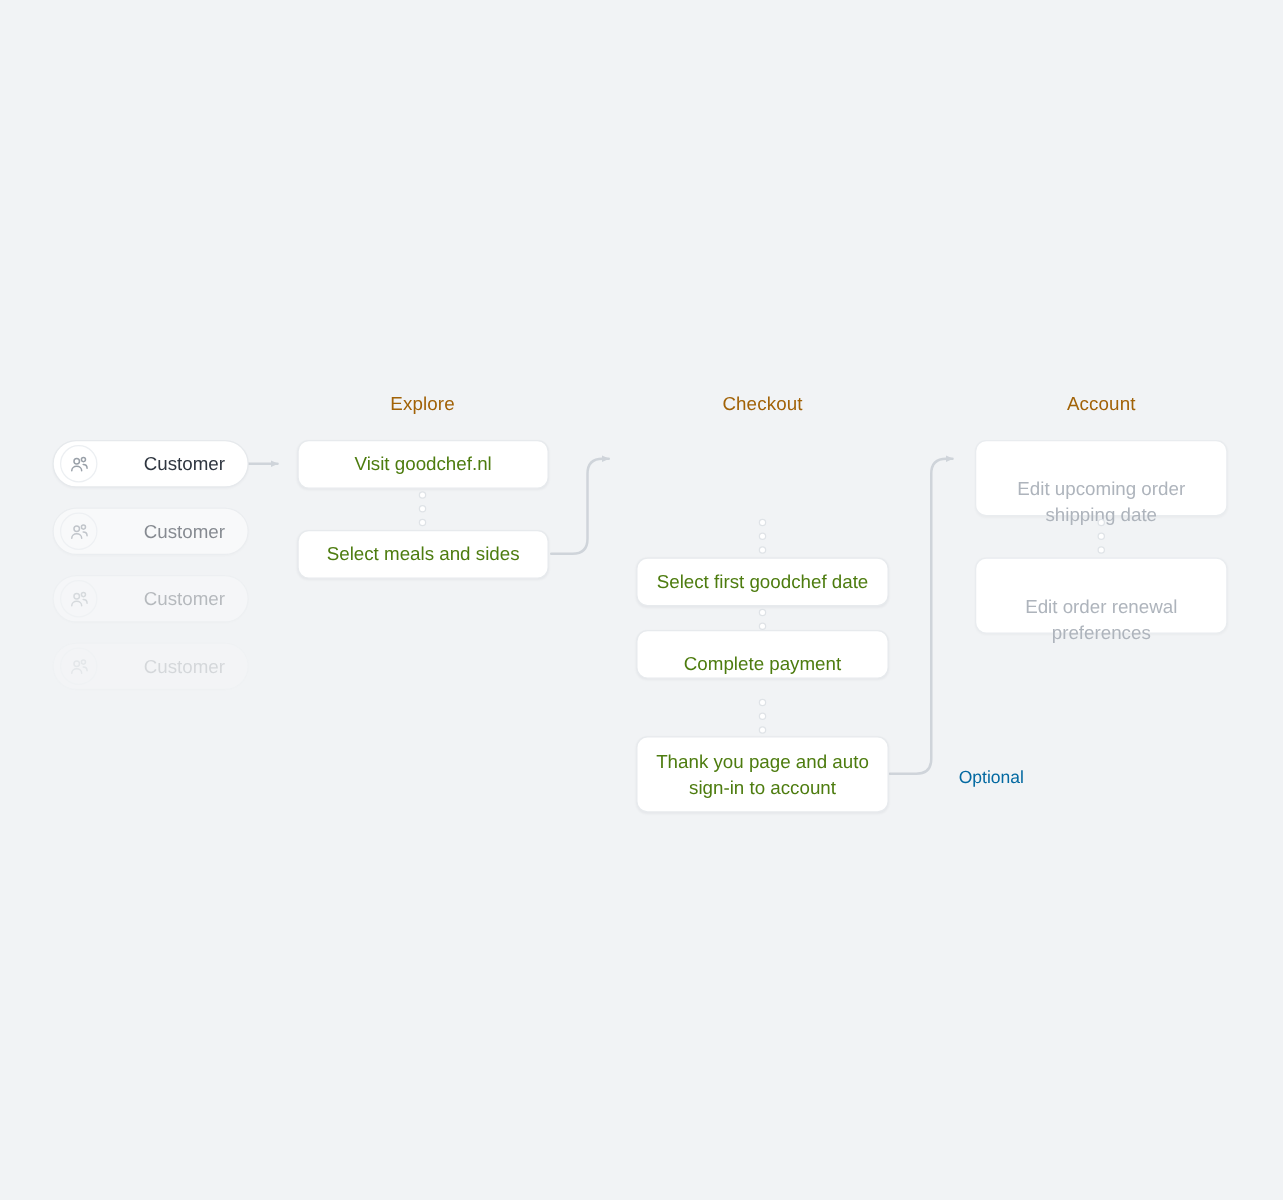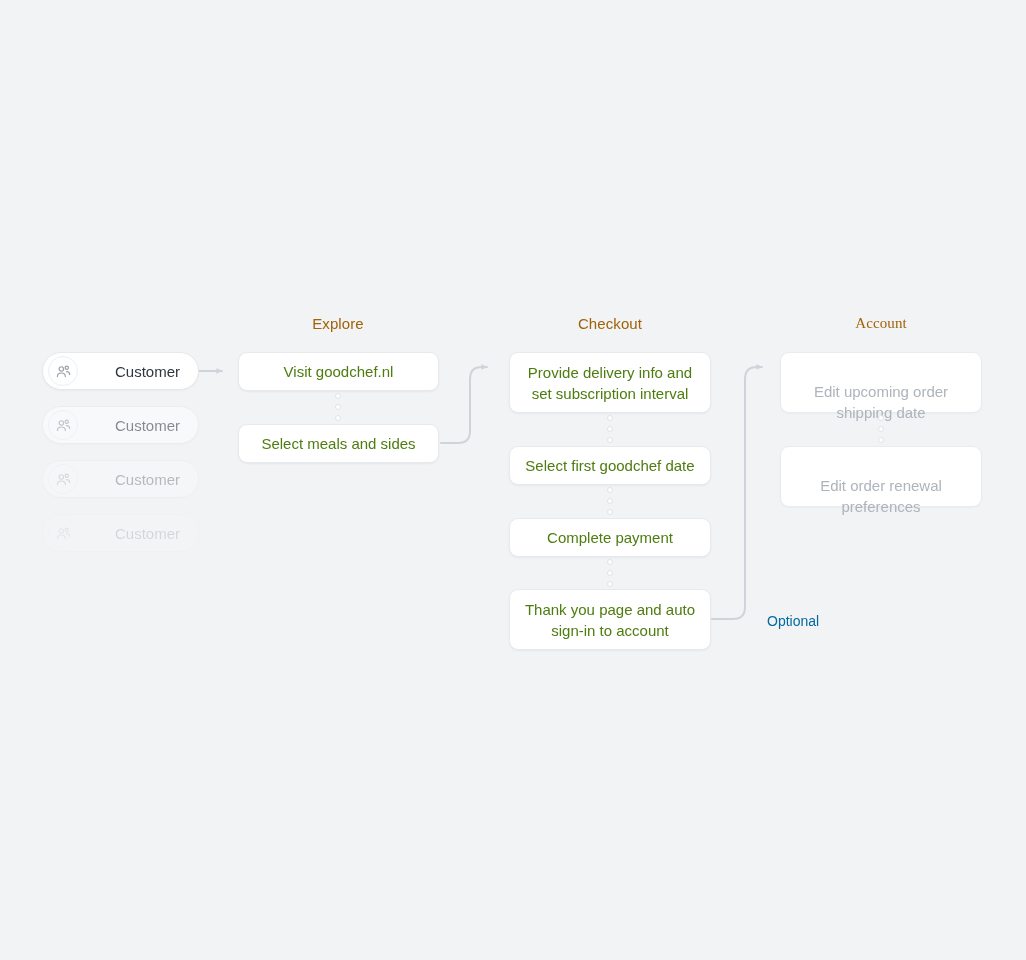--- a/index.html
+++ b/index.html
@@ -205,55 +205,52 @@
     <i></i>
     <i></i>
   </div>
 
   <div class="card" style="left:238px; top:424px; width:201px; height:39px;">
     <span class="card-label">Select meals and sides</span>
   </div>
 
   <div class="col-header" style="left:610px; top:315px;">Checkout</div>
 
-  <div class="card" style="left:509px; top:352px; width:202px; height:61px;">
-    <span class="card-label">Provide delivery info and set subscription interval</span>
-  </div>
 
   <div class="dots" style="left:610px; top:415px; height:28px;">
     <i></i>
     <i></i>
     <i></i>
   </div>
 
   <div class="card" style="left:509px; top:446px; width:202px; height:39px;">
     <span class="card-label">Select first goodchef date</span>
   </div>
 
   <div class="dots" style="left:610px; top:487px; height:28px;">
     <i></i>
     <i></i>
     <i></i>
   </div>
 
-  <div class="card" style="left:509px; top:518px; width:202px; height:39px;">
+  <div class="card" style="left:509px; top:504px; width:202px; height:39px;align-items:flex-end;">
     <span class="card-label">Complete payment</span>
   </div>
 
   <div class="dots" style="left:610px; top:559px; height:28px;">
     <i></i>
     <i></i>
     <i></i>
   </div>
 
   <div class="card" style="left:509px; top:589px; width:202px; height:61px;align-items:center;">
     <span class="card-label">Thank you page and auto sign-in to account</span>
   </div>
 
-  <div class="col-header" style="left:881px; top:315px;font-family:Liberation Serif, serif;">Account</div>
+  <div class="col-header" style="left:881px; top:315px;">Account</div>
 
   <div class="card muted" style="left:780px; top:352px; width:202px; height:61px;">
     <span class="card-label">Edit upcoming order shipping date</span>
   </div>
 
   <div class="dots" style="left:881px; top:415px; height:28px;">
     <i></i>
     <i></i>
     <i></i>
   </div>

